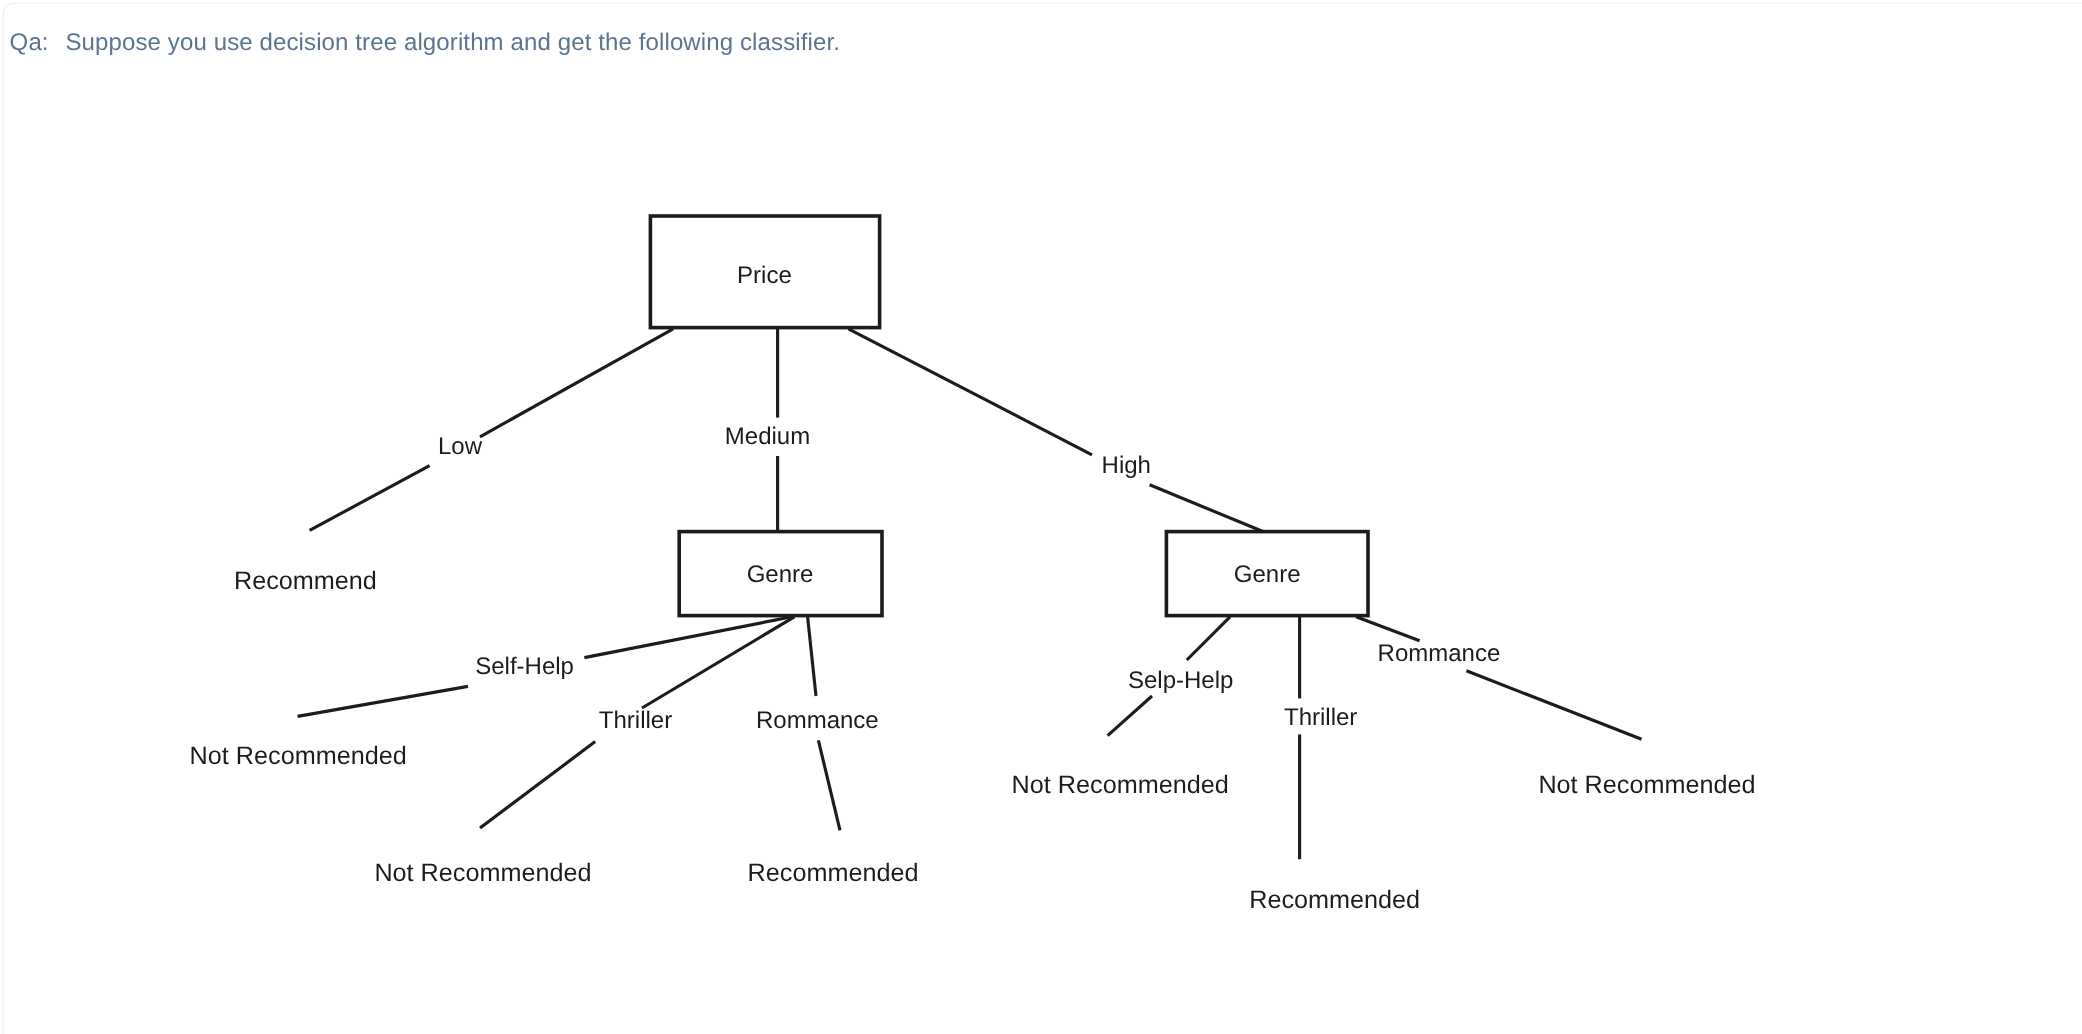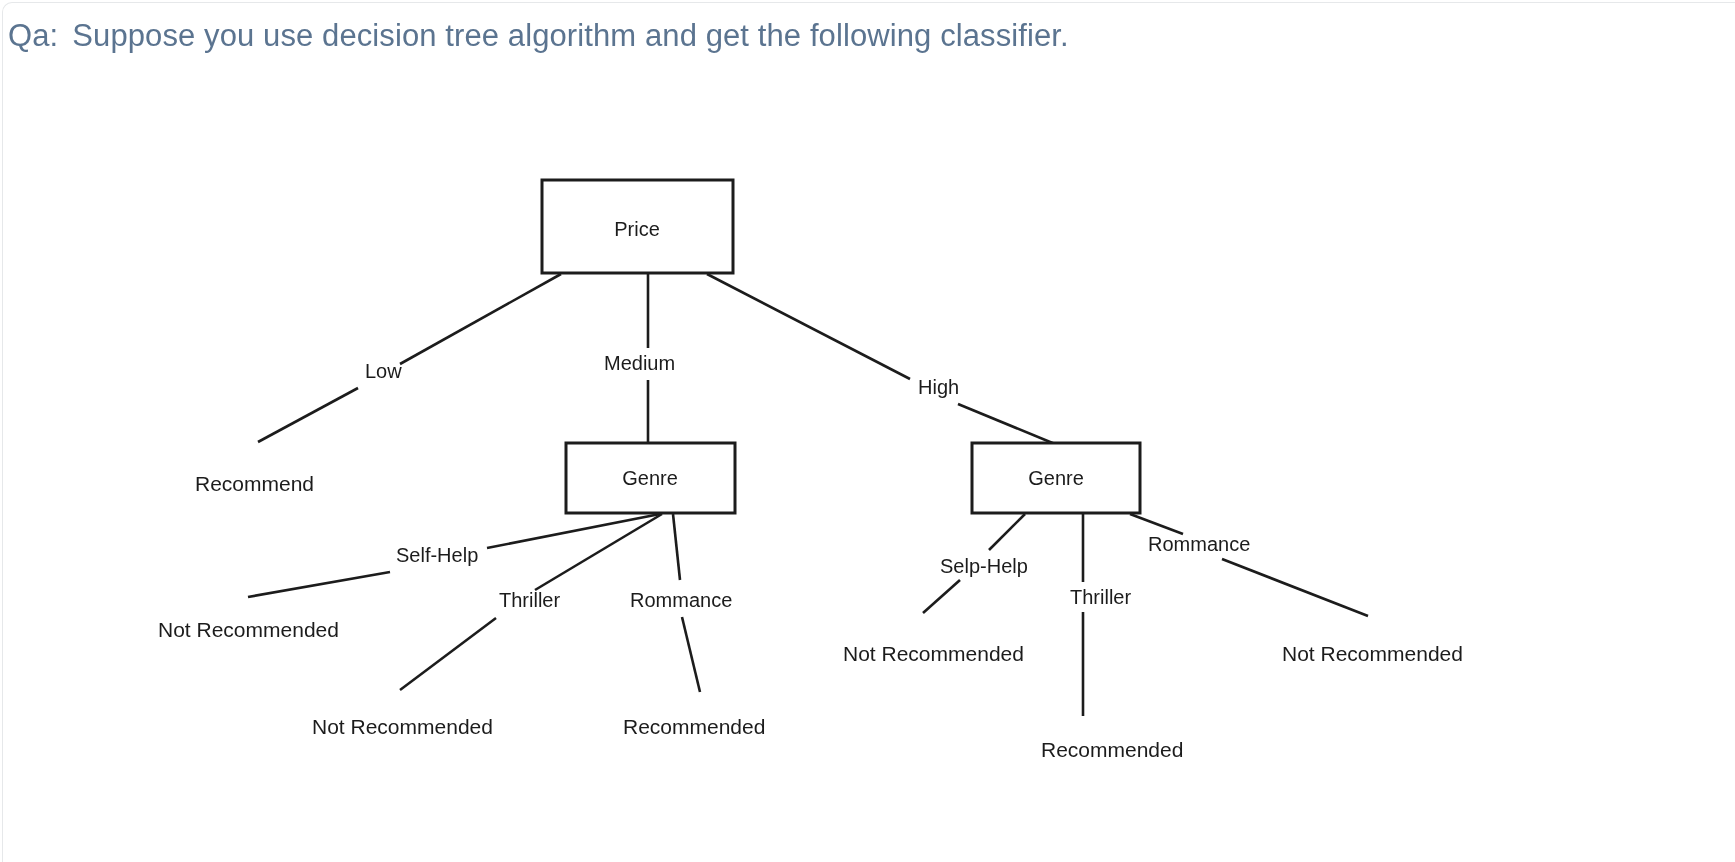--- a/index.html
+++ b/index.html
@@ -27,21 +27,21 @@
     border-top: 1px solid #e6e8ea;
     border-top-left-radius: 10px;
     box-sizing: border-box;
     pointer-events: none;
   }
   #prompt-line {
     position: absolute;
     left: 8px;
     top: 14px;
     width: 1600px;
-    font-size: 31px;
+    font-size: 20px;
     line-height: 44px;
     color: #5b7490;
     white-space: nowrap;
     letter-spacing: 0.1px;
   }
   #prompt-line .qa-tag {
     margin-right: 14px;
   }
   #tree-svg {
     position: absolute;

